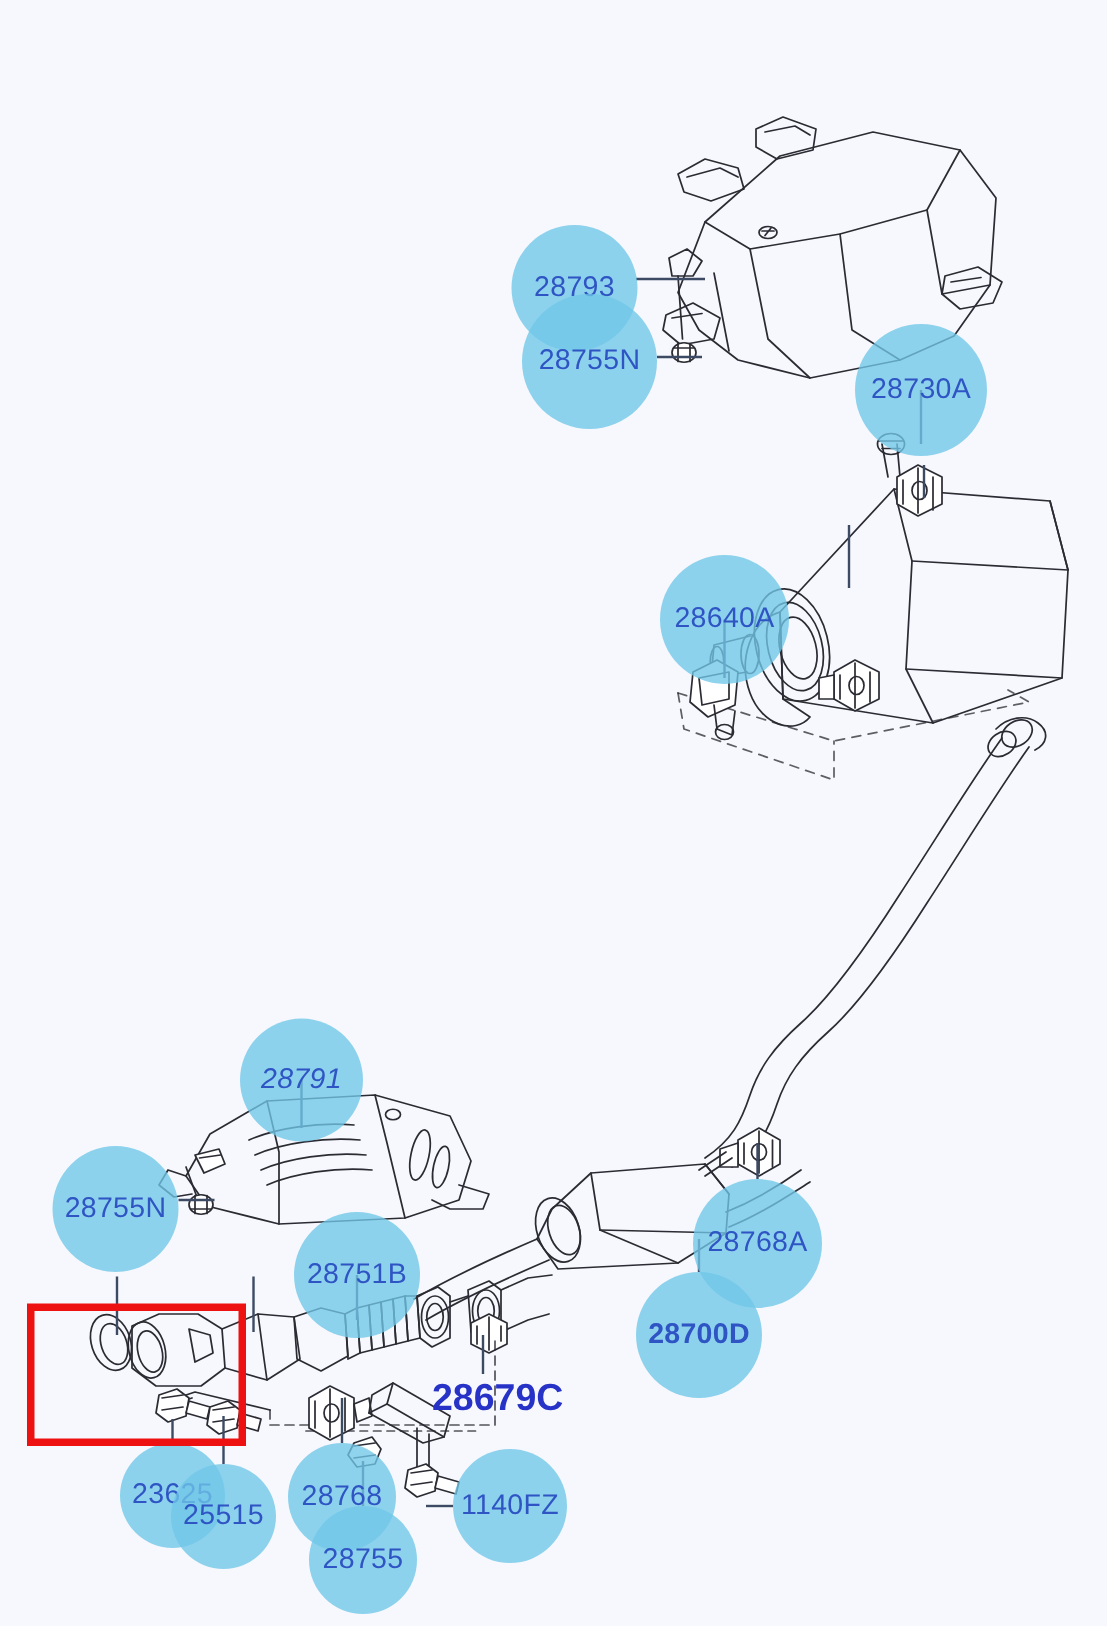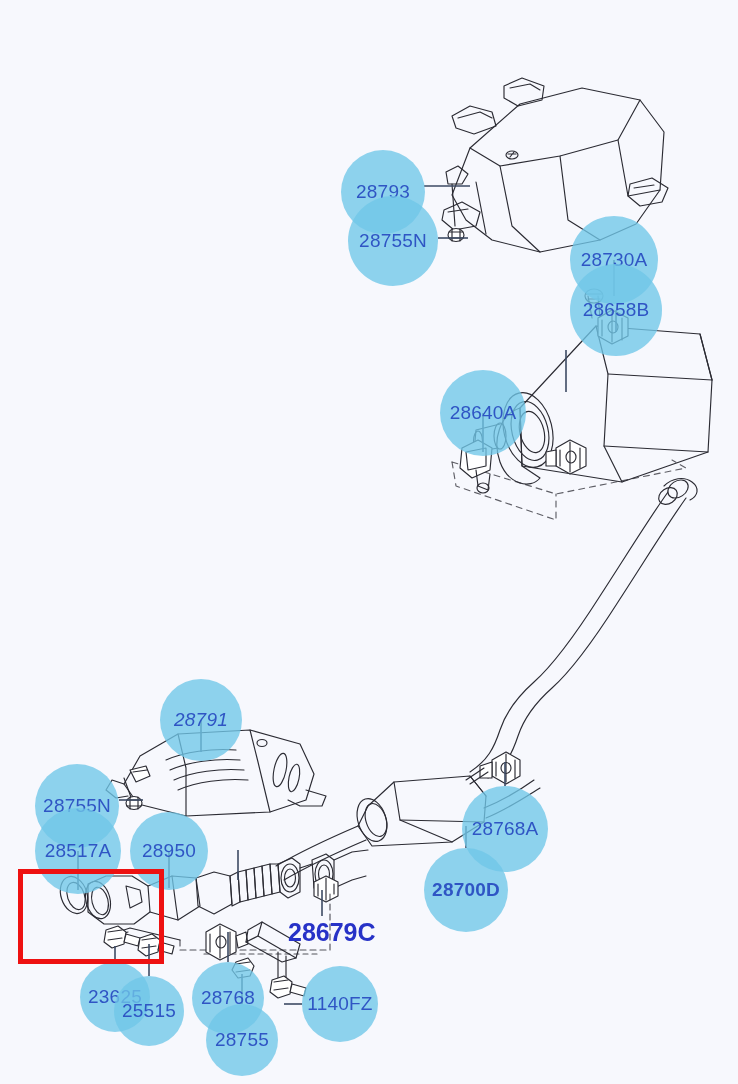--- a/index.html
+++ b/index.html
@@ -311,26 +311,24 @@
         <line x1="242" y1="1004" x2="242" y2="974"></line>
         <line x1="302" y1="1004" x2="284" y2="1004"></line>
         <line x1="322" y1="916" x2="322" y2="890"></line>
       </g>
   </svg>
 
   <div id="callout-layer">
       <div class="callout" style="left: 341px; top: 150px; width: 84px; height: 84px; color: rgb(47, 85, 196);">28793</div>
       <div class="callout" style="left: 348px; top: 196px; width: 90px; height: 90px; color: rgb(47, 85, 196);">28755N</div>
       <div class="callout" style="left: 570px; top: 216px; width: 88px; height: 88px; color: rgb(47, 85, 196);">28730A</div>
-      <div class="callout" style="left: 570px; top: 264px; width: 92px; height: 92px; color: rgb(47, 85, 196);">28658B</div>
       <div class="callout" style="left: 440px; top: 370px; width: 86px; height: 86px; color: rgb(47, 85, 196);">28640A</div>
       <div class="callout" style="left: 160px; top: 679px; width: 82px; height: 82px; color: rgb(47, 85, 196); font-style: italic;">28791</div>
       <div class="callout" style="left: 35px; top: 764px; width: 84px; height: 84px; color: rgb(47, 85, 196);">28755N</div>
-      <div class="callout" style="left: 35px; top: 808px; width: 86px; height: 86px; color: rgb(47, 85, 196);">28517A</div>
-      <div class="callout" style="left: 130px; top: 812px; width: 78px; height: 78px; color: rgb(47, 85, 196);">28950</div>
+      <div class="callout" style="left: 196px; top: 808px; width: 84px; height: 84px; color: rgb(47, 85, 196);">28751B</div>
       <div class="callout" style="left: 462px; top: 786px; width: 86px; height: 86px; color: rgb(47, 85, 196);">28768A</div>
       <div class="callout" style="left: 424px; top: 848px; width: 84px; height: 84px; color: rgb(47, 85, 196); font-weight: bold;">28700D</div>
       <div class="callout" style="left: 80px; top: 962px; width: 70px; height: 70px; color: rgb(47, 85, 196);">23625</div>
       <div class="callout" style="left: 114px; top: 976px; width: 70px; height: 70px; color: rgb(47, 85, 196);">25515</div>
       <div class="callout" style="left: 192px; top: 962px; width: 72px; height: 72px; color: rgb(47, 85, 196);">28768</div>
       <div class="callout" style="left: 206px; top: 1004px; width: 72px; height: 72px; color: rgb(47, 85, 196);">28755</div>
       <div class="callout" style="left: 302px; top: 966px; width: 76px; height: 76px; color: rgb(47, 85, 196);">1140FZ</div>
       <div class="callout-bare" style="left: 288px; top: 918px;">28679C</div>
     </div>
 

